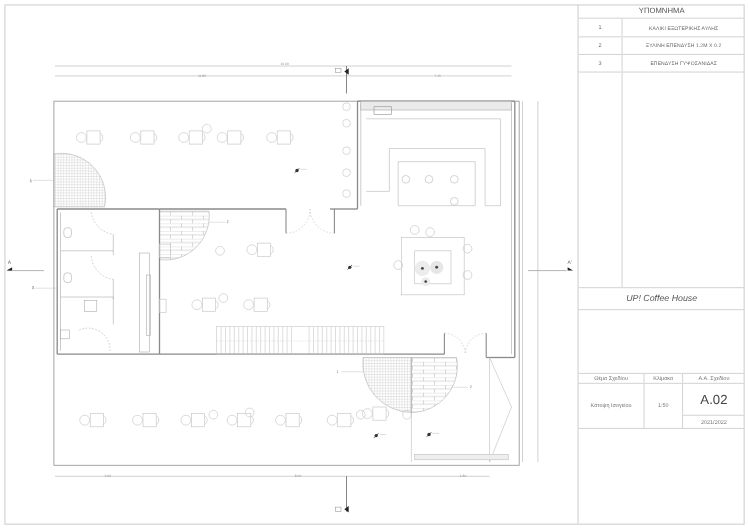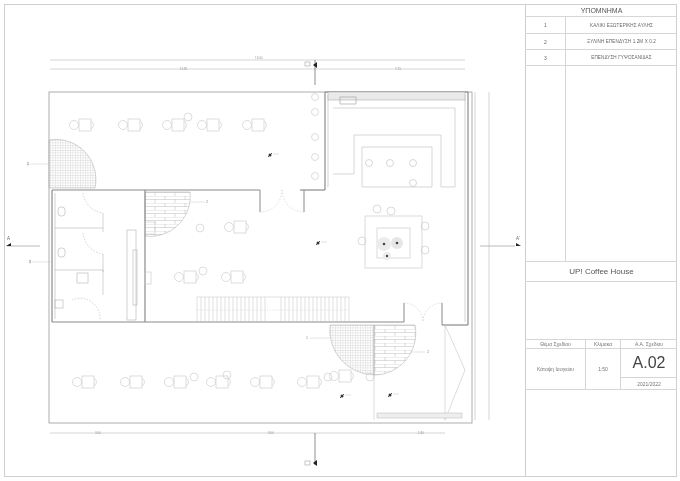--- a/index.html
+++ b/index.html
@@ -5,23 +5,23 @@
   html, body { margin: 0; padding: 0; background: #ffffff; }
   body { width: 680px; height: 481px; position: relative; overflow: hidden; font-family: "Liberation Sans", sans-serif; color: #555; }
   .sheet { position: absolute; left: 4px; top: 4px; width: 673px; height: 473px; border: 1px solid #cfcfcf; box-sizing: border-box; }
   .plan { position: absolute; left: 0; top: 0; width: 680px; height: 481px; }
   .titleblock { position: absolute; left: 525px; top: 4px; width: 151px; height: 472px; border-left: 1px solid #cfcfcf; box-sizing: border-box; }
   .tb-row { position: absolute; left: 0; width: 151px; border-bottom: 1px solid #d6d6d6; box-sizing: border-box; display: flex; align-items: center; }
   .tb-cell { height: 100%; display: flex; align-items: center; justify-content: center; box-sizing: border-box; font-size: 5px; color: #666; }
   .tb-header { font-size: 7px; color: #555; justify-content: center; width: 100%; }
   .legend-num { width: 40px; border-right: 1px solid #d6d6d6; }
   .legend-text { flex: 1; font-size: 4.6px; letter-spacing: 0.1px; }
-  .project { font-size: 8px; color: #555; justify-content: center; width: 100%; }
+  .project { font-size: 8px; color: #555; justify-content: center; width: 100%; font-style: italic; }
   .info-label { font-size: 5px; color: #777; }
-  .sheet-no { font-size: 16px; color: #444; }
+  .sheet-no { font-size: 12px; color: #444; }
   .year { font-size: 5px; color: #777; }
 </style>
 </head>
 <body>
 
 <div class="sheet"></div>
 
 <svg class="plan" viewBox="0 0 680 481" xmlns="http://www.w3.org/2000/svg">
   <defs>
     <pattern id="grid" width="2.5" height="2.5" patternUnits="userSpaceOnUse">

